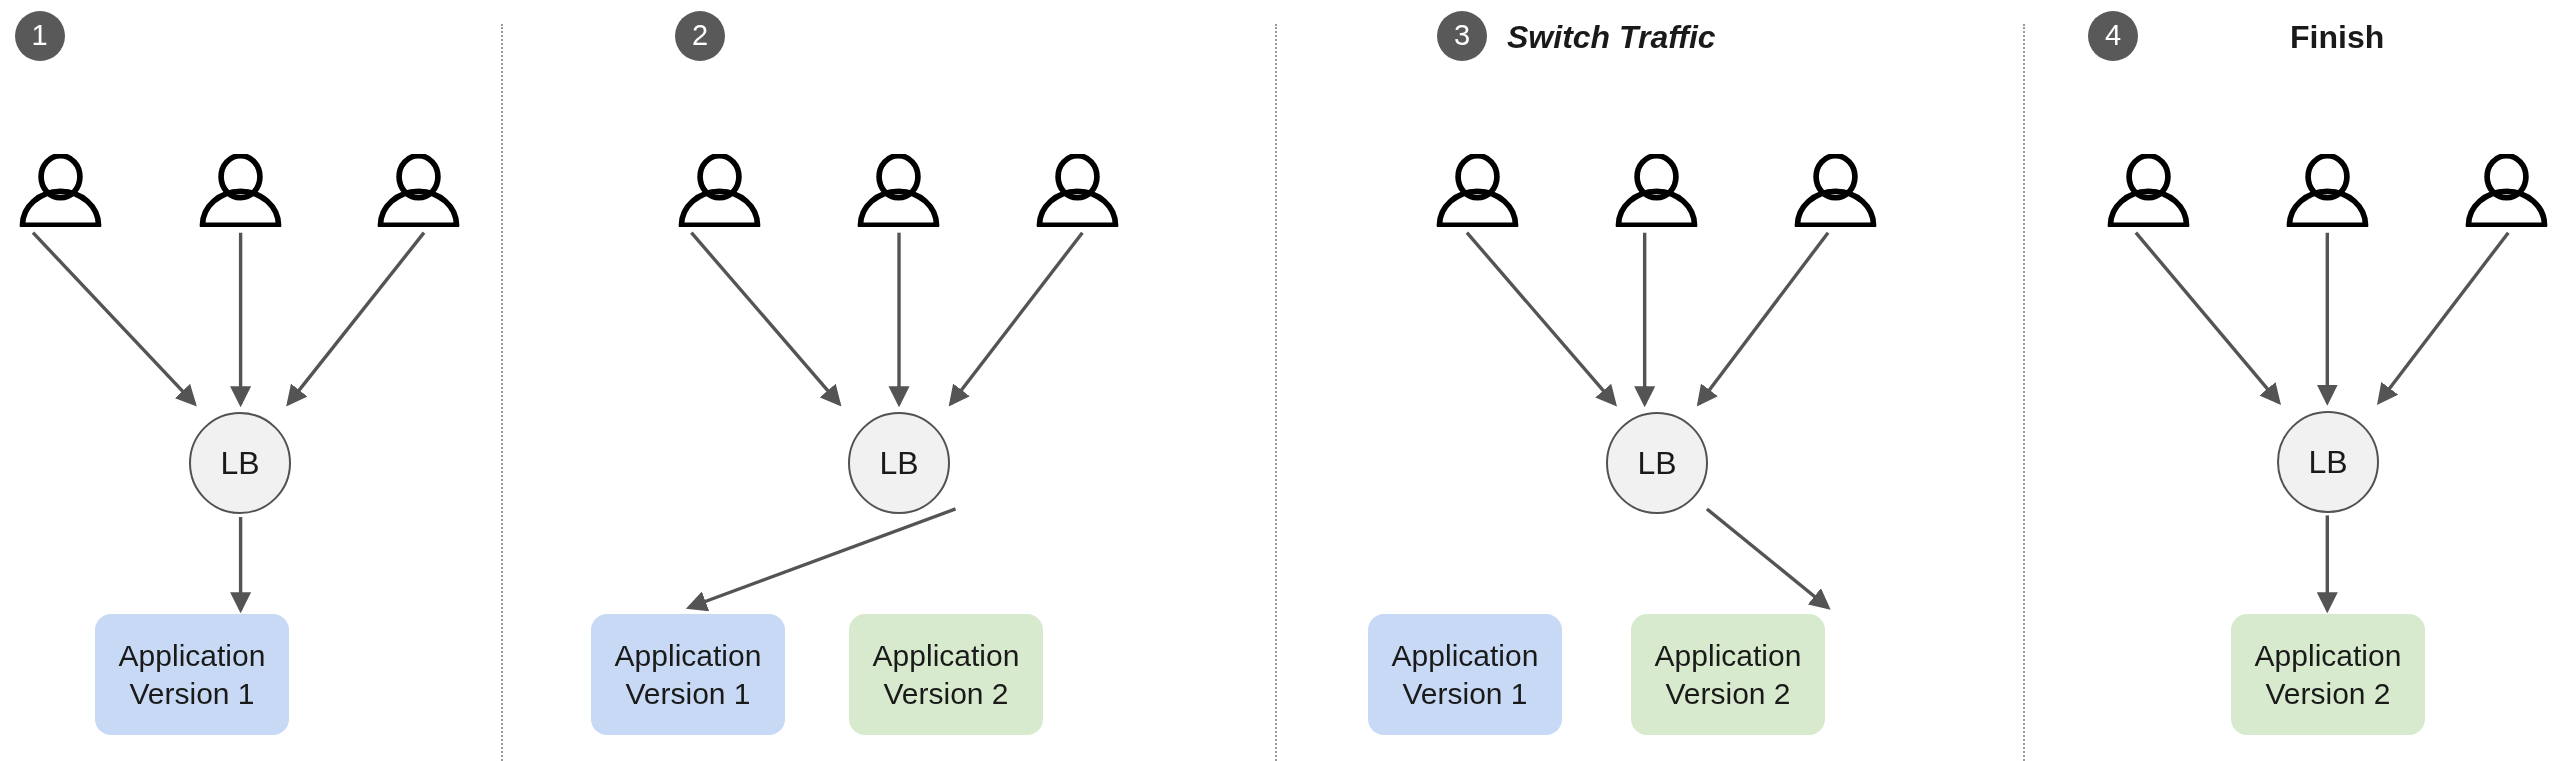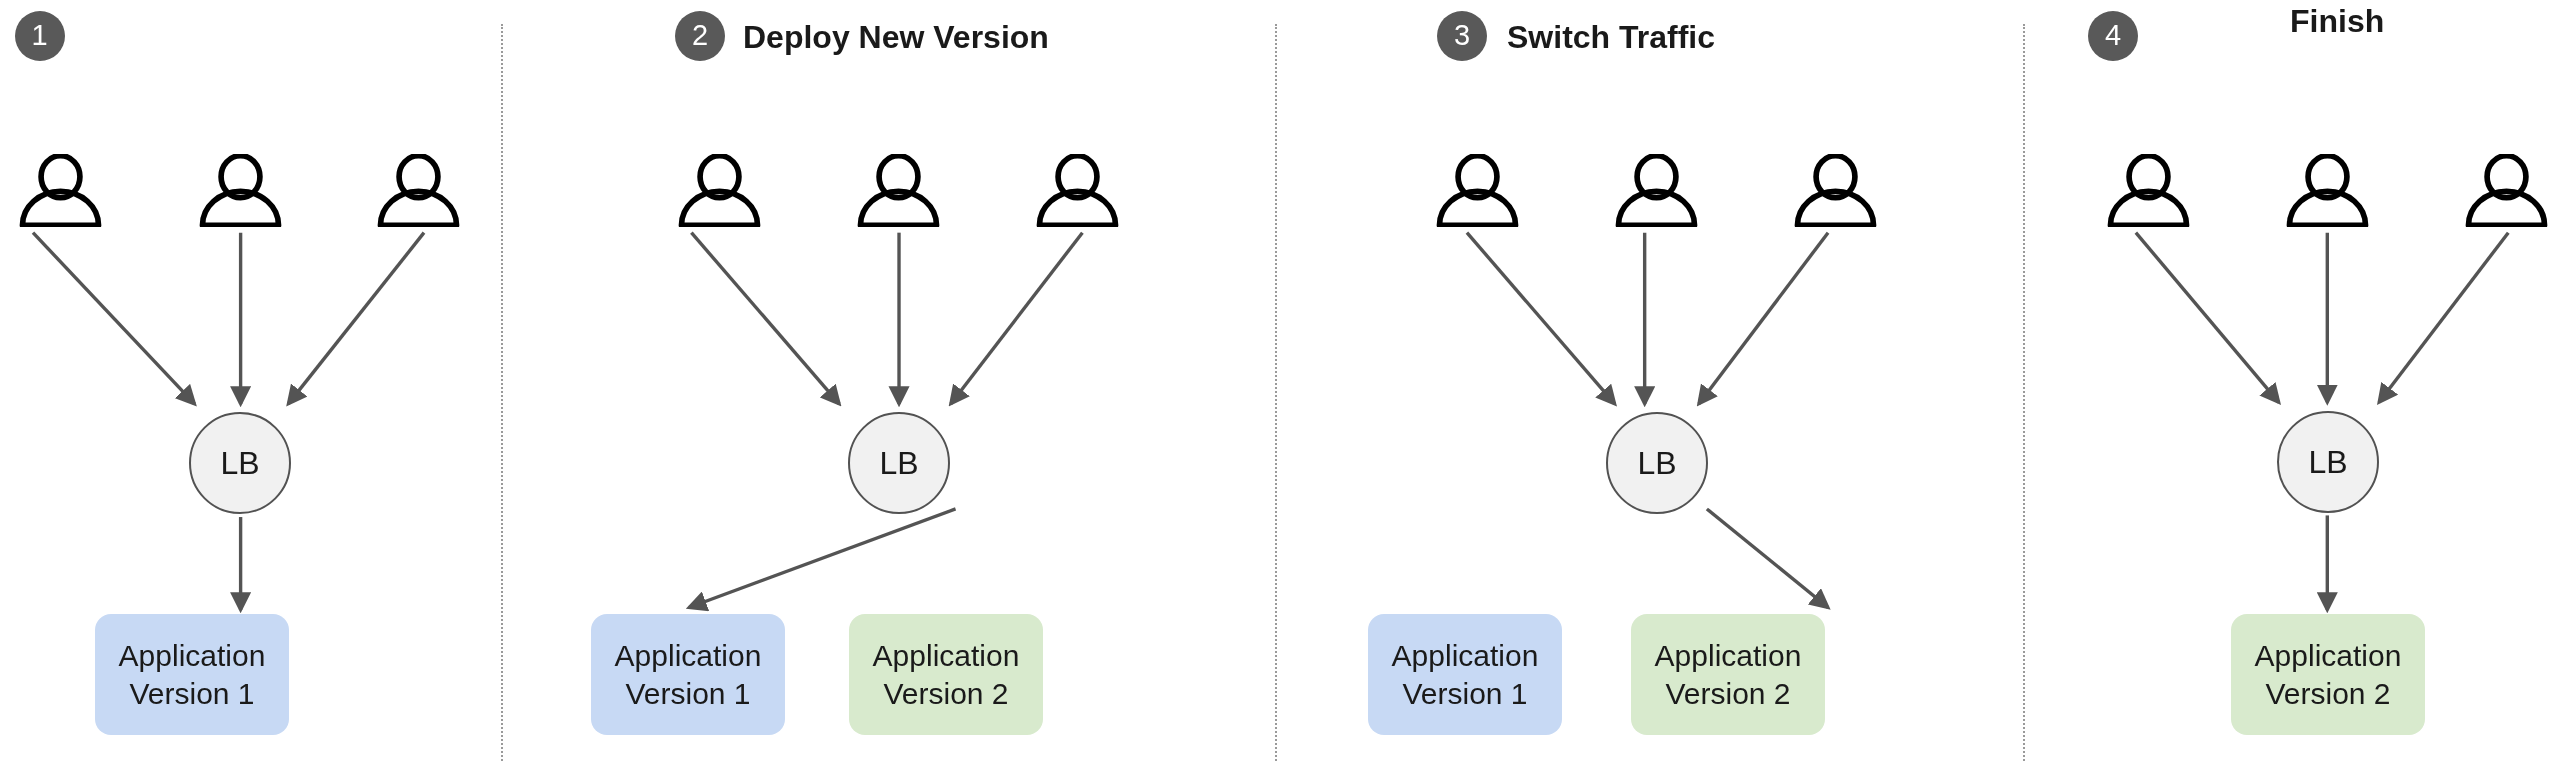--- a/index.html
+++ b/index.html
@@ -132,21 +132,20 @@
     </div>
   </div>
 
   <div class="divider" style="left:501px;"></div>
 
   <div class="panel" style="left:501px; width:774px;">
 
     <div class="step-badge" style="left:174px; top:10.5px; width:50px; height:50px;">
       <span>2</span>
     </div>
-    <div class="step-title" style="left:242px; top:21px;">Deploy New Version</div>
 
     <div class="user-icon" style="left:174px; top:154px;">
       <svg width="89" height="73" viewBox="0 0 110 90" xmlns="http://www.w3.org/2000/svg">
         <ellipse cx="55" cy="28" rx="24" ry="26" fill="none" stroke="#000" stroke-width="7"></ellipse>
         <path d="M8 88 a47 42 0 0 1 94 0 z" fill="none" stroke="#000" stroke-width="7" stroke-linejoin="round"></path>
       </svg>
     </div>
     <div class="user-icon" style="left:353px; top:154px;">
       <svg width="89" height="73" viewBox="0 0 110 90" xmlns="http://www.w3.org/2000/svg">
         <ellipse cx="55" cy="28" rx="24" ry="26" fill="none" stroke="#000" stroke-width="7"></ellipse>
@@ -174,21 +173,21 @@
     </div>
   </div>
 
   <div class="divider" style="left:1275px;"></div>
 
   <div class="panel" style="left:1275px; width:748px;">
 
     <div class="step-badge" style="left:162px; top:10.5px; width:50px; height:50px;">
       <span>3</span>
     </div>
-    <div class="step-title" style="left:232px; top:21px;">Switch Traffic</div>
+    <div class="step-title" style="left:232px; top:21px;font-style:italic;">Switch Traffic</div>
 
     <div class="user-icon" style="left:158px; top:154px;">
       <svg width="89" height="73" viewBox="0 0 110 90" xmlns="http://www.w3.org/2000/svg">
         <ellipse cx="55" cy="28" rx="24" ry="26" fill="none" stroke="#000" stroke-width="7"></ellipse>
         <path d="M8 88 a47 42 0 0 1 94 0 z" fill="none" stroke="#000" stroke-width="7" stroke-linejoin="round"></path>
       </svg>
     </div>
     <div class="user-icon" style="left:337px; top:154px;">
       <svg width="89" height="73" viewBox="0 0 110 90" xmlns="http://www.w3.org/2000/svg">
         <ellipse cx="55" cy="28" rx="24" ry="26" fill="none" stroke="#000" stroke-width="7"></ellipse>
@@ -216,21 +215,21 @@
     </div>
   </div>
 
   <div class="divider" style="left:2023px;"></div>
 
   <div class="panel" style="left:2023px; width:553px;">
 
     <div class="step-badge" style="left:65px; top:10.5px; width:50px; height:50px;">
       <span>4</span>
     </div>
-    <div class="step-title" style="left:267px; top:5px;">Finish</div>
+    <div class="step-title" style="left:267px; top:21px;">Finish</div>
 
     <div class="user-icon" style="left:81px; top:154px;">
       <svg width="89" height="73" viewBox="0 0 110 90" xmlns="http://www.w3.org/2000/svg">
         <ellipse cx="55" cy="28" rx="24" ry="26" fill="none" stroke="#000" stroke-width="7"></ellipse>
         <path d="M8 88 a47 42 0 0 1 94 0 z" fill="none" stroke="#000" stroke-width="7" stroke-linejoin="round"></path>
       </svg>
     </div>
     <div class="user-icon" style="left:260px; top:154px;">
       <svg width="89" height="73" viewBox="0 0 110 90" xmlns="http://www.w3.org/2000/svg">
         <ellipse cx="55" cy="28" rx="24" ry="26" fill="none" stroke="#000" stroke-width="7"></ellipse>

